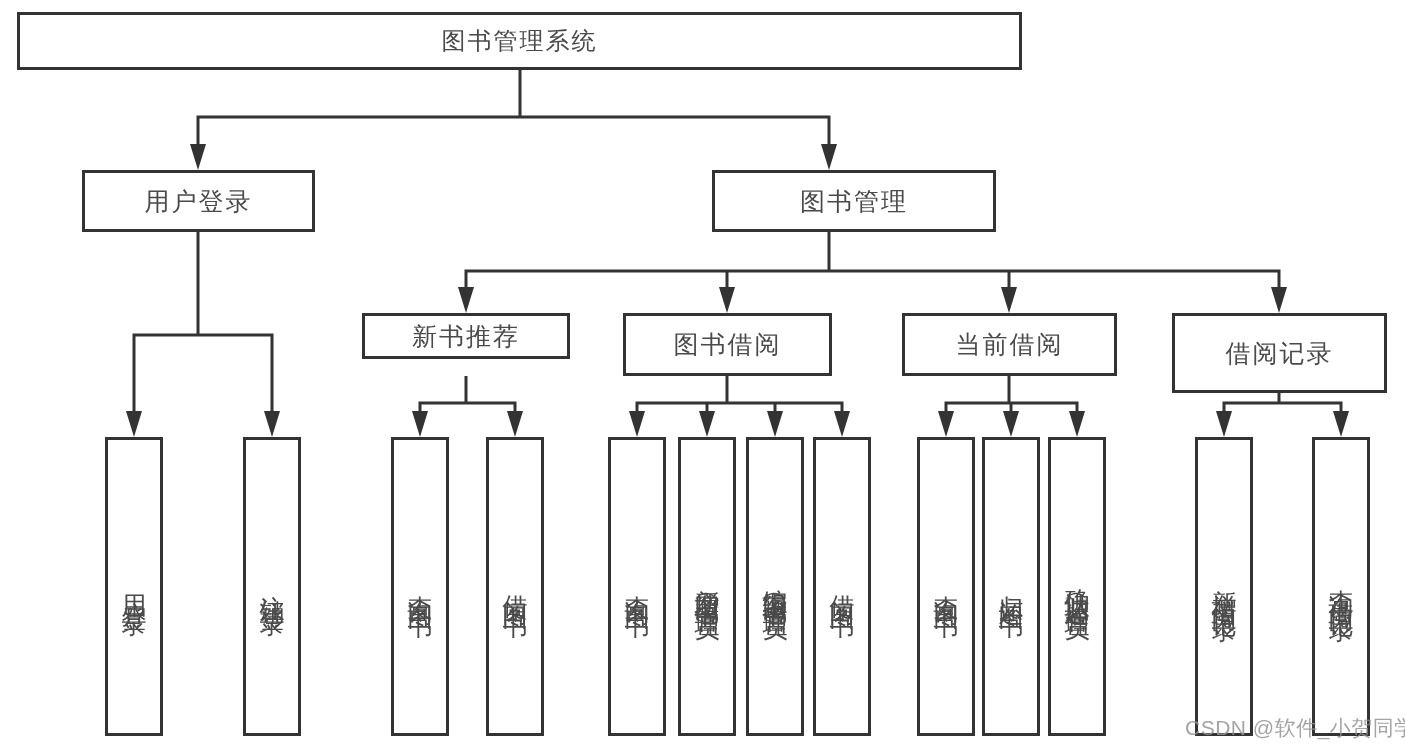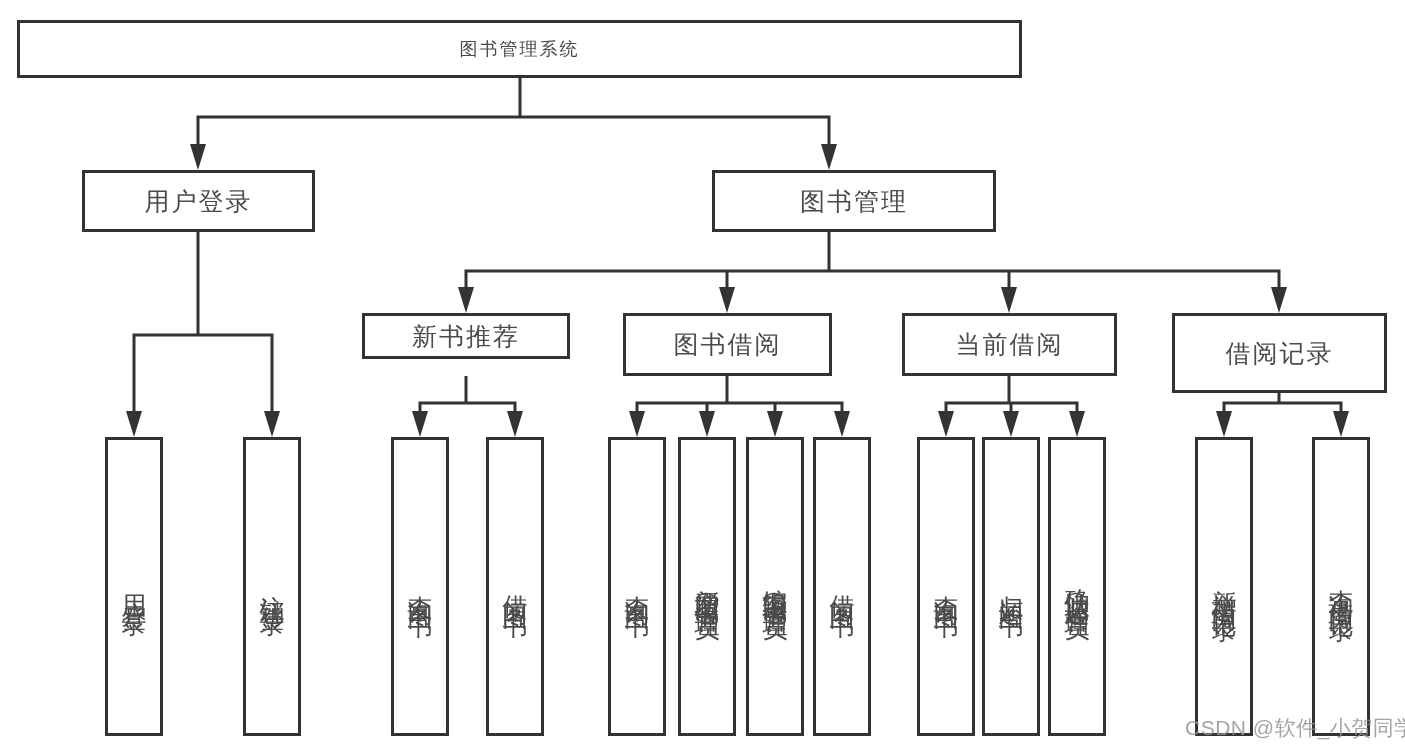--- a/index.html
+++ b/index.html
@@ -16,21 +16,21 @@
     box-sizing:border-box;
     border:3px solid #333333;
     background:#ffffff;
     display:flex;
     align-items:center;
     justify-content:center;
     color:#4a4a4a;
     z-index:2;
   }
   .node-h{font-size:25px;letter-spacing:2px;}
-  .node-root{font-size:18px;letter-spacing:2px;margin-top:8px;}
+  .node-root{font-size:24px;letter-spacing:2px;}
   .node-leaf{width:58px;top:437px;height:299px;}
   .vtext{
     writing-mode:vertical-rl;
     text-orientation:mixed;
     font-size:25px;
     letter-spacing:6px;
     line-height:1;
     white-space:nowrap;
   }
   .watermark{

